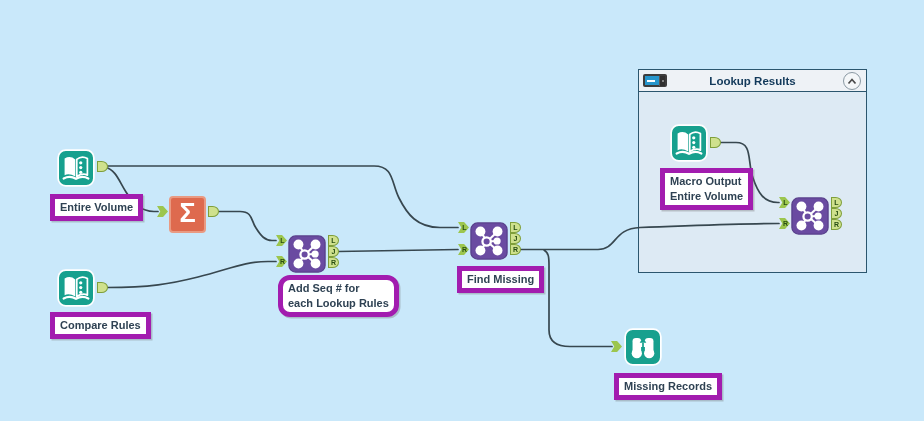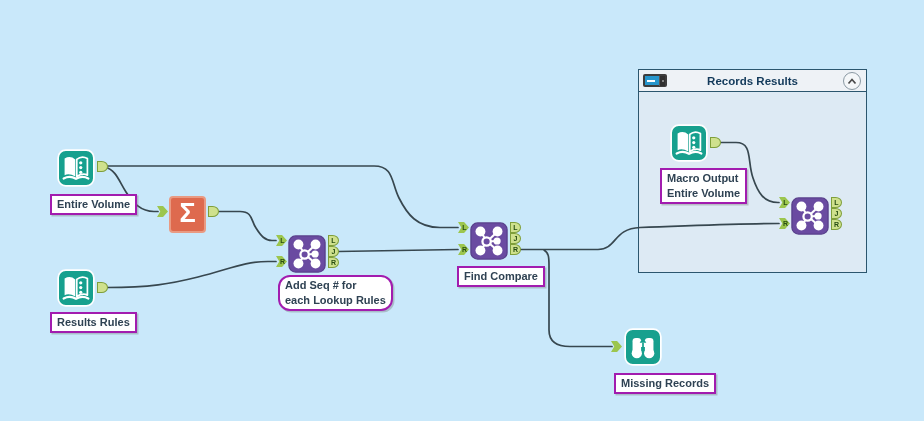--- a/index.html
+++ b/index.html
@@ -28,21 +28,21 @@
     clip-path:polygon(0% 0%,55% 0%,100% 50%,55% 100%,0% 100%,30% 50%);
     filter:drop-shadow(0 0 0.7px #4e6f26);
     padding-left:2px;
   }
   .anchor.out{
     background:#cfe18d;border:1px solid #7f9f3a;
     border-radius:0 7px 7px 0 / 0 6px 6px 0;
   }
   
   .label{
-    position:absolute;z-index:11;background:#ffffff;border:2px solid #a21caf;
+    position:absolute;z-index:11;background:#ffffff;border:5px solid #a21caf;
     padding:1px 5px;font-size:11px;font-weight:bold;color:#2f4253;
     white-space:nowrap;line-height:15px;
     box-shadow:1.5px 1.5px 0 rgba(110,110,110,0.35);
   }
   
   .container-box{
     position:absolute;left:638px;top:69px;width:229px;height:204px;z-index:1;
     background:#ddeaf4;border:1.5px solid #2b566e;box-sizing:border-box;
   }
   .container-header{
@@ -72,21 +72,21 @@
 <body>
 
 <div class="canvas">
 
   <div class="container-box">
     <div class="container-header">
       <div class="toggle">
         <div class="toggle-track"></div>
         <div class="toggle-knob"></div>
       </div>
-      <div class="container-title">Records Results</div>
+      <div class="container-title">Lookup Results</div>
       <div class="collapse-btn">
         <svg width="10" height="7" viewBox="0 0 10 7">
           <polyline points="1.5,5.5 5,1.5 8.5,5.5" fill="none" stroke="#4a4a4a" stroke-width="1.7"></polyline>
         </svg>
       </div>
     </div>
   </div>
 
   <svg class="wires" width="924" height="421" viewBox="0 0 924 421">
     <path d="M107 166 H374 C394 166 391 182 399 198 C407 214 417 227.5 440 227.5 H458"></path>
@@ -186,37 +186,37 @@
   <div class="anchor out" style="left:510px;top:222px;">
       <span>L</span>
     </div>
   <div class="anchor out" style="left:510px;top:233px;">
       <span>J</span>
     </div>
   <div class="anchor out" style="left:510px;top:244px;">
       <span>R</span>
     </div>
   <div class="label" style="left:457px;top:266px;">
-    <span>Find Compare</span>
+    <span>Find Missing</span>
   </div>
 
   <div class="tool" style="left:57px;top:269px;">
     <svg viewBox="0 0 40 40">
       <rect x="1.2" y="1.2" width="37.6" height="37.6" rx="8" fill="#17a08e" stroke="#ffffff" stroke-width="1.8"></rect>
       <path d="M8 10 Q14 6.5 19.2 11 L19.2 29 Q13 25 8 27.5 Z" fill="#fff"></path>
       <path d="M32 10 Q26 6.5 20.8 11 L20.8 29 Q27 25 32 27.5 Z" fill="none" stroke="#fff" stroke-width="1.8" stroke-linejoin="round"></path>
       <circle cx="25" cy="14.5" r="1.7" fill="#fff"></circle>
         <circle cx="25" cy="19.5" r="1.7" fill="#fff"></circle>
         <circle cx="25" cy="24.5" r="1.7" fill="#fff"></circle>
       <path d="M7 31 Q13.5 27.5 20 31.3 Q26.5 27.5 33 31" fill="none" stroke="#fff" stroke-width="2.4" stroke-linecap="round"></path>
     </svg>
   </div>
   <div class="anchor out" style="left:97px;top:282px;"></div>
   <div class="label" style="left:50px;top:312px;">
-    <span>Results Rules</span>
+    <span>Compare Rules</span>
   </div>
 
   <div class="tool" style="left:624px;top:328px;">
     <svg viewBox="0 0 40 40">
       <rect x="1.2" y="1.2" width="37.6" height="37.6" rx="8" fill="#17a08e" stroke="#ffffff" stroke-width="1.8"></rect>
       <rect x="9" y="10.5" width="9" height="16" rx="3.5" fill="#fff"></rect>
       <rect x="22" y="10.5" width="9" height="16" rx="3.5" fill="#fff"></rect>
       <rect x="16" y="13" width="8" height="7" fill="#fff"></rect>
       <circle cx="13.5" cy="26.5" r="5.4" fill="#fff"></circle>
       <circle cx="26.5" cy="26.5" r="5.4" fill="#fff"></circle>

